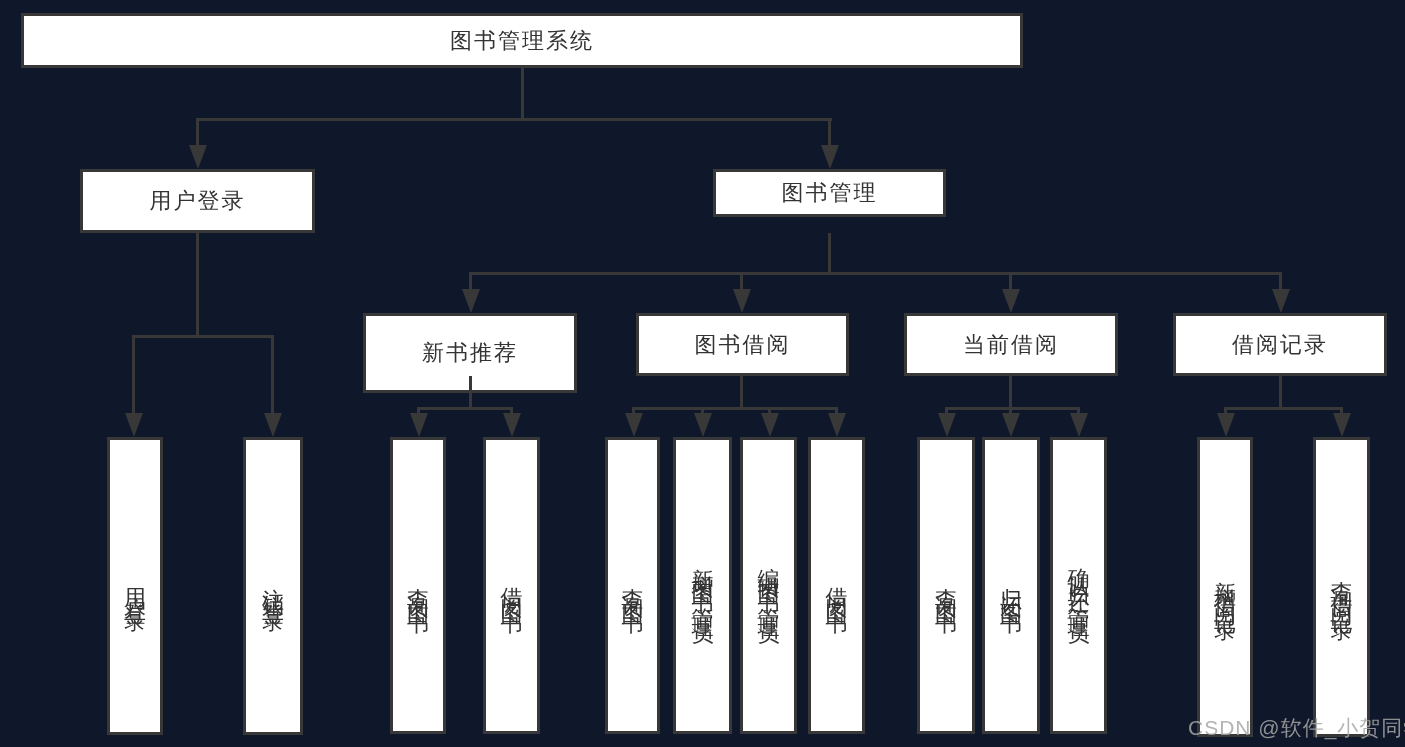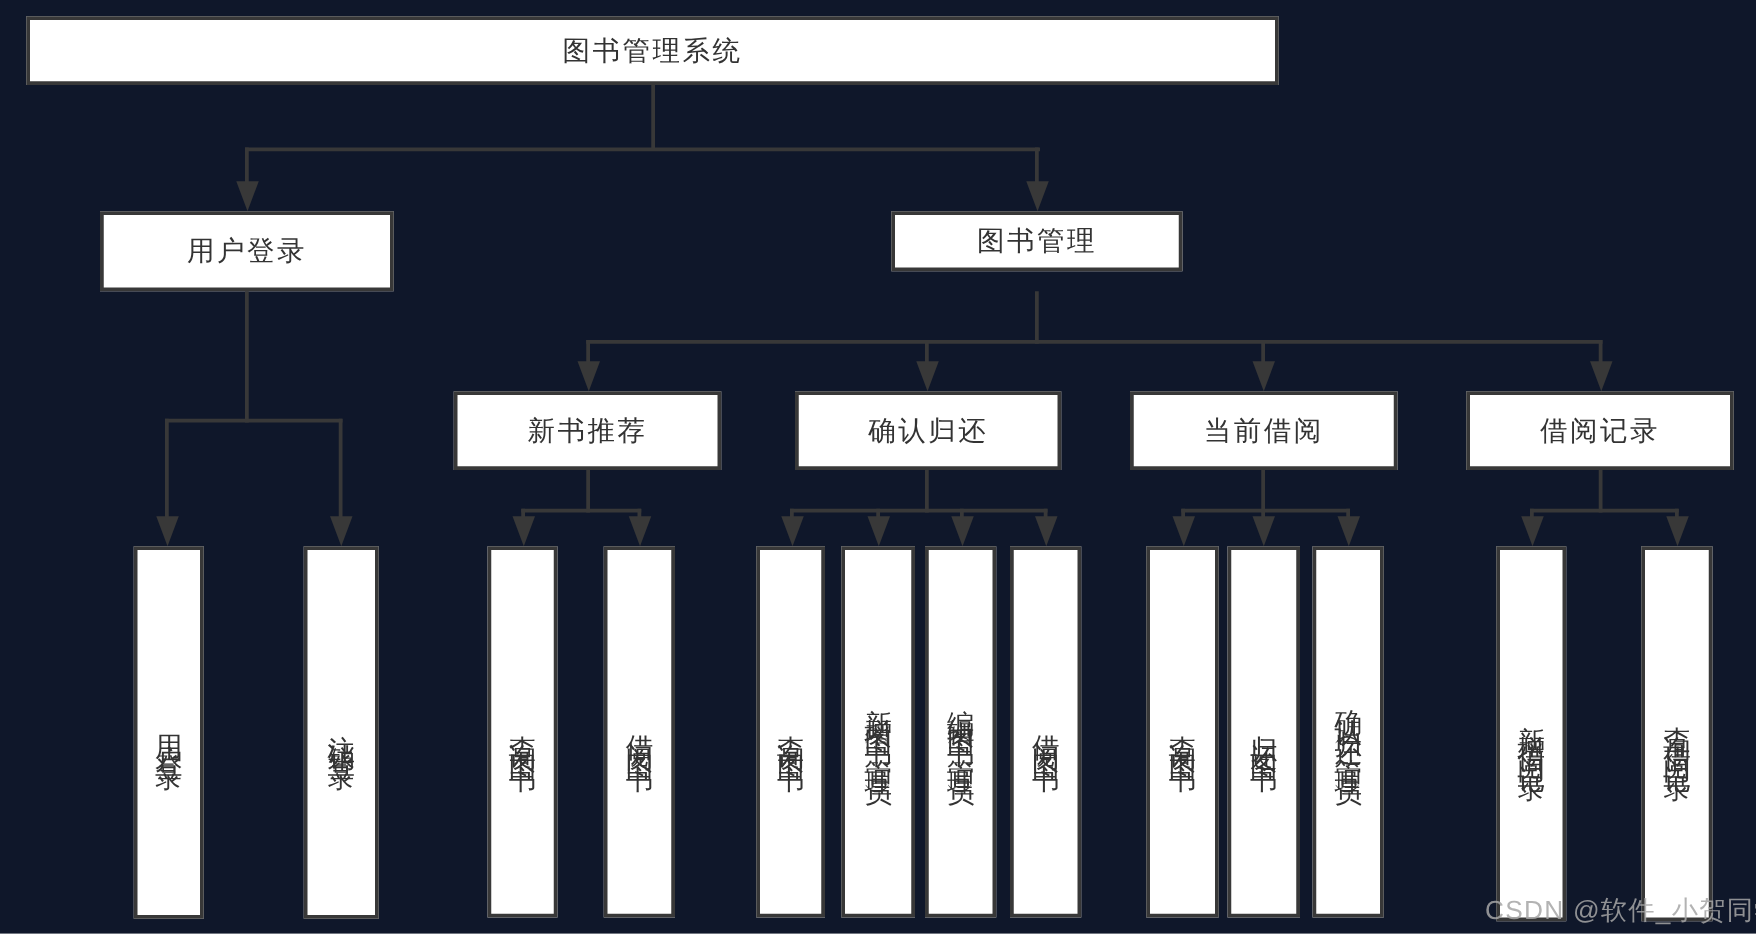--- a/index.html
+++ b/index.html
@@ -95,25 +95,25 @@
   <div class="line" style="left:469px;top:272px;width:813px;height:3px;"></div>
   <div class="line" style="left:469px;top:272px;width:3px;height:20px;"></div>
   <div class="line" style="left:740px;top:272px;width:3px;height:20px;"></div>
   <div class="line" style="left:1009px;top:272px;width:3px;height:20px;"></div>
   <div class="line" style="left:1279px;top:272px;width:3px;height:20px;"></div>
   <div class="arrow" style="left:462px;top:289px;"></div>
   <div class="arrow" style="left:733px;top:289px;"></div>
   <div class="arrow" style="left:1002px;top:289px;"></div>
   <div class="arrow" style="left:1272px;top:289px;"></div>
 
-  <div class="box" style="left:363px;top:313px;width:214px;height:63px;">
+  <div class="box" style="left:363px;top:313px;width:214px;height:80px;">
     <span>新书推荐</span>
   </div>
   <div class="box" style="left:636px;top:313px;width:213px;height:63px;">
-    <span>确认归还</span>
+    <span>图书借阅</span>
   </div>
   <div class="box" style="left:904px;top:313px;width:214px;height:63px;">
     <span>当前借阅</span>
   </div>
   <div class="box" style="left:1173px;top:313px;width:214px;height:63px;">
     <span>借阅记录</span>
   </div>
 
   <div class="line" style="left:469px;top:376px;width:3px;height:34px;"></div>
   <div class="line" style="left:417px;top:407px;width:96px;height:3px;"></div>

